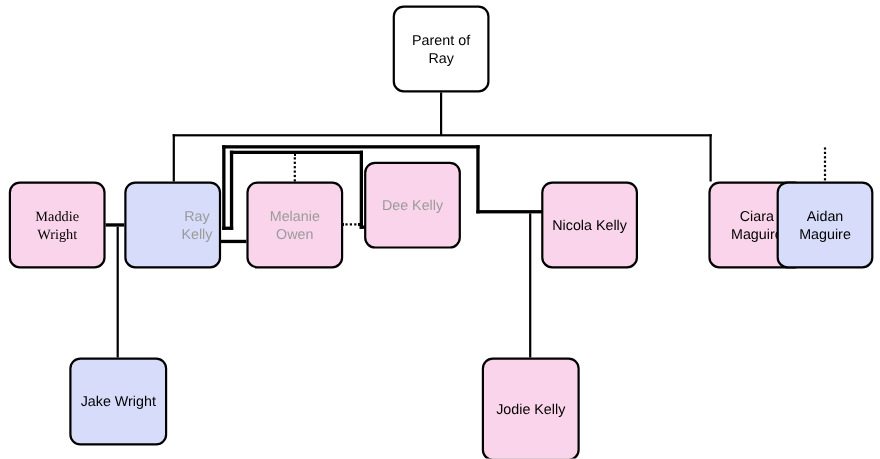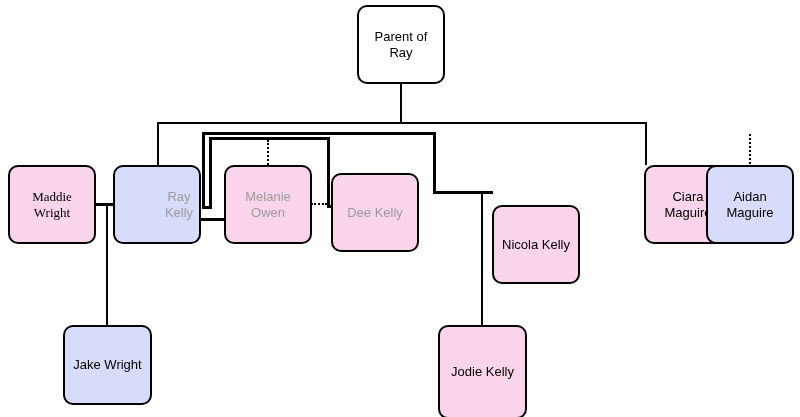--- a/index.html
+++ b/index.html
@@ -21,22 +21,22 @@
   .muted{color:var(--muted);}
   .line{position:absolute;background:var(--line);}
   .dotv{position:absolute;width:0;border-left:2px dotted var(--line);}
   .doth{position:absolute;height:0;border-top:2px dotted var(--line);}
 
   
   .n-parent{left:357px;top:5px;}
   .n-maddie{left:8px;top:165px;font-family:Liberation Serif, serif;}
   .n-ray{left:113px;top:165px;padding-left:47px;}
   .n-melanie{left:224px;top:165px;}
-  .n-dee{left:331px;top:173px;text-align:center;}
-  .n-nicola{left:492px;top:165px;margin-top:40px;}
+  .n-dee{left:331px;top:147px;text-align:center;}
+  .n-nicola{left:492px;top:165px;}
   .n-ciara{left:600px;top:165px;margin-left:44px;}
   .n-aidan{left:706px;top:165px;}
   .n-jake{left:63px;top:325px;width:89px;height:80px;}
   .n-jodie{left:438px;top:325px;width:89px;height:94px;}
 
   
   .l-parent-drop{left:400px;top:84px;width:2px;height:39px;}
   .l-siblings{left:157px;top:122px;width:490px;height:2px;}
   .l-drop-ray{left:157px;top:122px;width:2px;height:43px;}
   .l-drop-ciara{left:645px;top:122px;width:2px;height:43px;}

